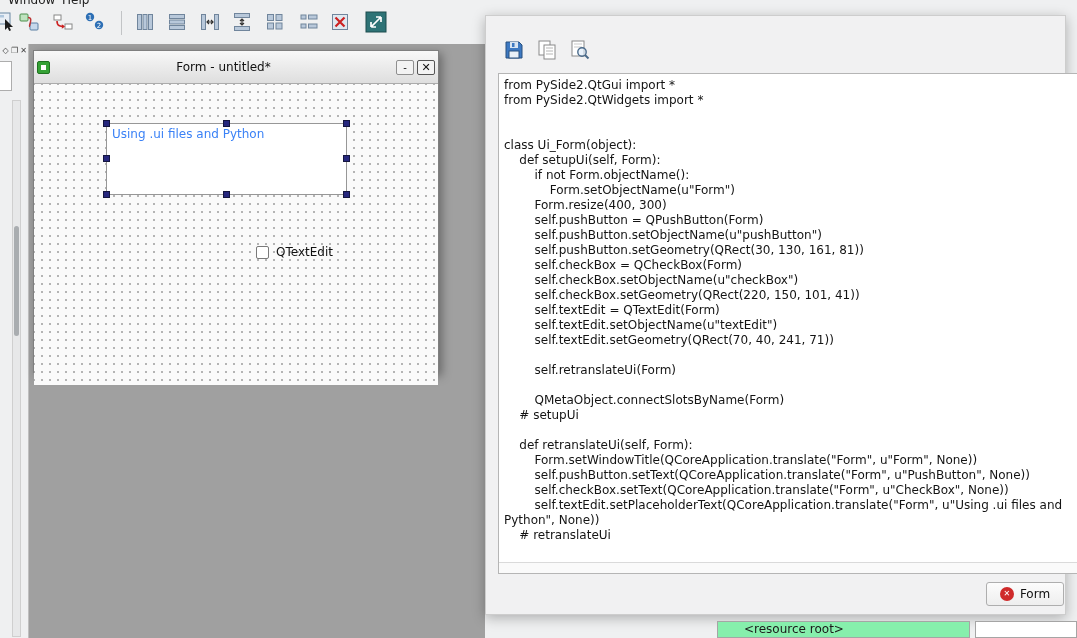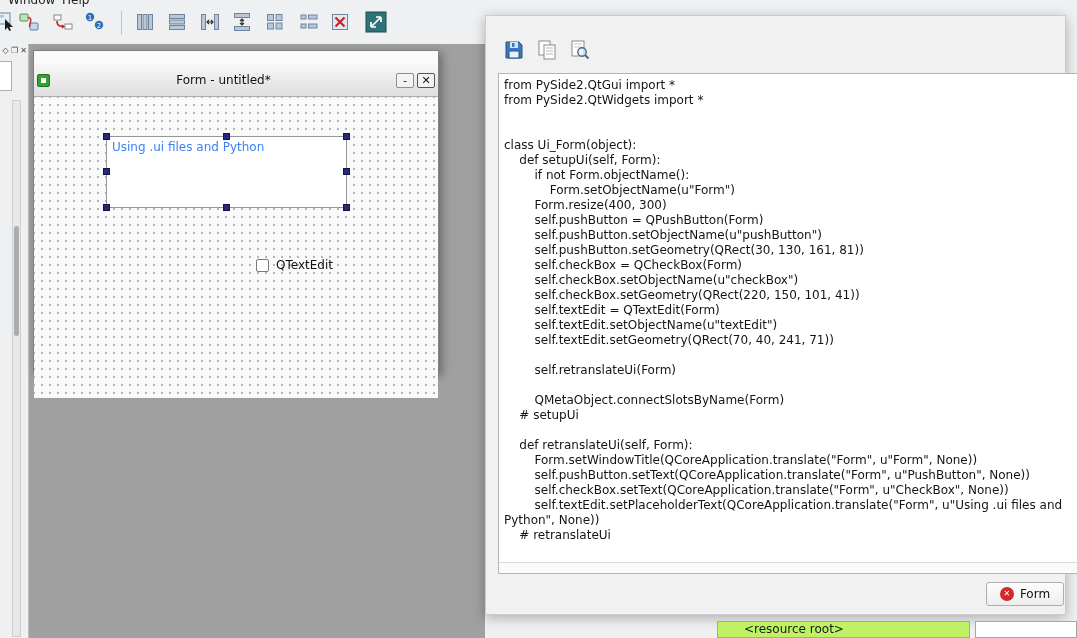--- a/index.html
+++ b/index.html
@@ -21,21 +21,21 @@
   .dock-btn { position:absolute; top:2px; width:9px; height:10px; font-size:8px; line-height:10px; color:#444; text-align:center; }
   .filter-frag { position:absolute; left:0; top:17px; width:12px; height:30px; background:#ffffff; border:1px solid #adadad; border-left:none; }
   .left-scroll { position:absolute; left:12px; top:56px; width:9px; height:537px; background:#e7e8e9; border:1px solid #cfcfcf; }
   .left-thumb { position:absolute; left:1px; top:125px; width:5px; height:110px; background:#a9adb0; border-radius:3px; }
 
   
   .mdi { position:absolute; left:29px; top:44px; width:456px; height:594px; background:#a0a0a0; }
 
   
   .form-window { position:absolute; left:33px; top:50px; width:406px; height:323px; background:#fbfbfb; border:1px solid #7f7f7f; box-shadow:3px 3px 9px rgba(0,0,0,.35); }
-  .titlebar { height:20px; background:linear-gradient(#f8f8f8,#dedede); border-bottom:1px solid #ababab; display:flex; align-items:center; padding:16px 3px;margin-top:13px; }
+  .titlebar { height:20px; background:linear-gradient(#f8f8f8,#dedede); border-bottom:1px solid #ababab; display:flex; align-items:center; padding:16px 3px; }
   .form-icon { width:13px; height:13px; background:#35a135; border:1px solid #1f7220; border-radius:2px; margin-right:4px; position:relative; }
   .form-icon::after { content:""; position:absolute; left:3px; top:3px; width:5px; height:5px; background:#fff; }
   .wtitle { flex:1; text-align:center; font-size:12px; color:#111; }
   .win-btn { width:18px; height:15px; border:1px solid #8f8f8f; background:#f3f3f3; border-radius:2px; font-size:10px; line-height:13px; text-align:center; color:#111; margin-left:3px; }
   .win-btn.close { font-weight:700; font-size:11px; border-color:#555; }
   .form-body { position:relative; width:404px; height:301px;
     background-color:#fafafa;
     background-image: radial-gradient(circle, #b4b4b4 0.8px, transparent 1.2px);
     background-size:8px 8px; background-position:4px 4px; }
 
@@ -59,21 +59,21 @@
     white-space:pre-wrap; word-break:break-word; color:#141414; }
   .sb-v { position:absolute; right:0; top:0; bottom:0; width:13px; background:#f0f0f1; border-left:1px solid #d2d2d2; }
   .sb-arrow { position:absolute; left:0; width:12px; height:13px; font-size:7px; color:#555; text-align:center; line-height:13px; }
   .sb-up { top:0; } .sb-down { bottom:0; }
   .sb-thumb { position:absolute; left:2px; top:15px; width:8px; height:400px; background:#bcc0c4; border-radius:4px; }
   .code-hstrip { position:absolute; left:0; right:13px; bottom:0; height:11px; background:#fafafa; border-top:1px solid #dadada; }
   .close-btn { position:absolute; left:500px; top:566px; width:78px; height:24px; background:linear-gradient(#fcfcfc,#eeeeee); border:1px solid #aeaeae; border-radius:3px; display:flex; align-items:center; justify-content:center; gap:6px; font-size:12px; color:#111; font-family:inherit; }
   .close-x-circle { width:14px; height:14px; border-radius:50%; background:#cf2a2a; color:#fff; font-size:8px; line-height:14px; text-align:center; font-weight:bold; }
 
   
-  .res-a { position:absolute; left:717px; top:621px; width:253px; height:17px; background:#bef264; border:1px solid #a5a5a5; font-size:12px; color:#1a1a1a; padding-left:26px; line-height:15px; }
+  .res-a { position:absolute; left:717px; top:621px; width:253px; height:17px; background:#86efac; border:1px solid #a5a5a5; font-size:12px; color:#1a1a1a; padding-left:26px; line-height:15px; }
   .res-b { position:absolute; left:975px; top:621px; width:102px; height:17px; background:#fff; border:1px solid #a5a5a5; }
 </style>
 </head>
 <body>
 
 <div class="root">
 
   <div class="menubar">
 
     <span class="mitem" style="left:8px;">Window</span>

